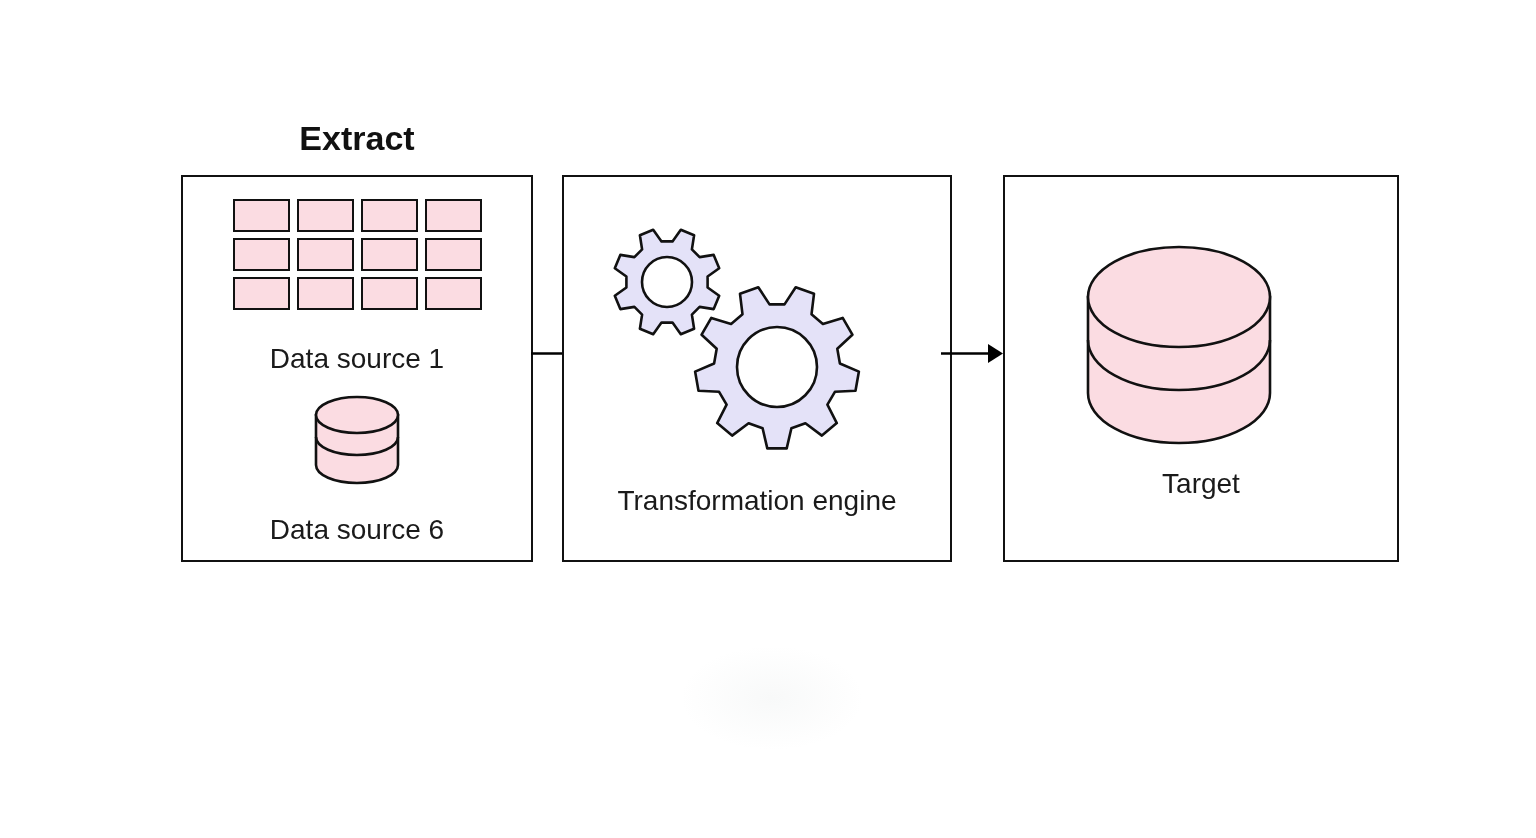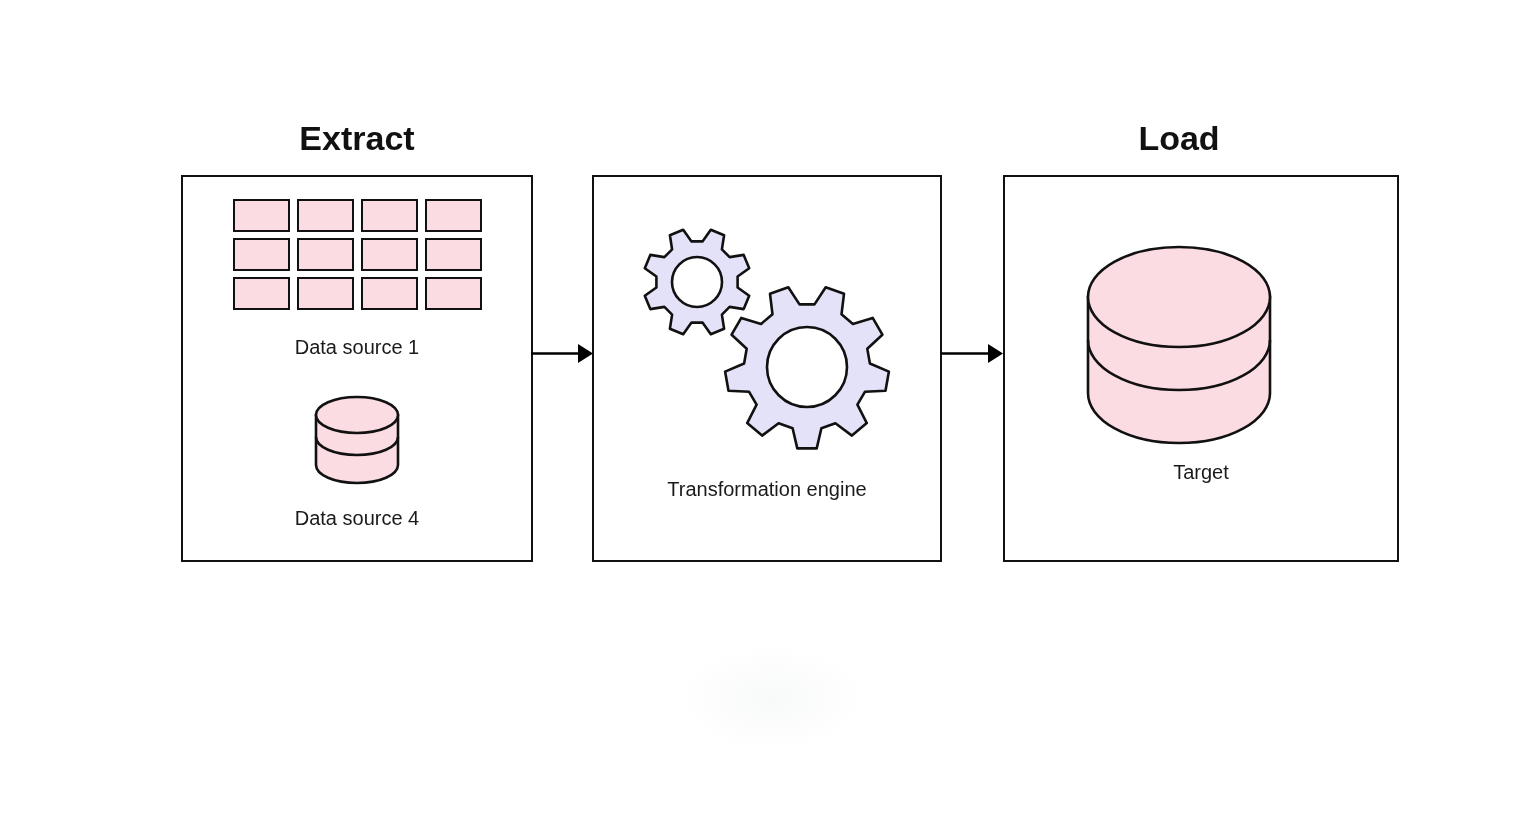--- a/index.html
+++ b/index.html
@@ -33,23 +33,24 @@
     background: #ffffff;
     box-sizing: border-box;
   }
   .shape-label {
     position: absolute;
     left: 0;
     width: 100%;
     height: 34px;
     line-height: 34px;
     text-align: center;
-    font-size: 20px;
+    font-size: 28px;
     font-weight: 400;
     color: var(--text, #1a1a1a);
+    margin-top: 12px;
   }
   .table-icon {
     position: absolute;
     left: 50px;
     top: 22px;
     width: 249px;
     height: 111px;
     display: grid;
     grid-template-columns: repeat(4, 57px);
     grid-template-rows: repeat(3, 33px);
@@ -77,21 +78,20 @@
     background: radial-gradient(ellipse closest-side, rgba(165,178,178,0.08), rgba(165,178,178,0.0) 75%);
     pointer-events: none;
   }
 </style>
 </head>
 <body>
 
 <div class="canvas">
 
   <div class="stage-title" style="left:181px;width:352px;">Extract</div>
-  <div class="stage-title" style="left:1003px;width:352px;">Load</div>
 
   <div class="stage-box" style="left:181px;width:352px;">
     <div class="table-icon">
       <div class="table-cell"></div>
       <div class="table-cell"></div>
       <div class="table-cell"></div>
       <div class="table-cell"></div>
       <div class="table-cell"></div>
       <div class="table-cell"></div>
       <div class="table-cell"></div>
@@ -101,29 +101,29 @@
       <div class="table-cell"></div>
       <div class="table-cell"></div>
     </div>
     <div class="shape-label" style="top:153px;">Data source 1</div>
 
     <svg class="icon-svg" style="left:129px;top:216px;" width="90" height="94" viewBox="0 0 90 94">
       <path class="shape-pink" d="M 4 22 L 4 72 A 41 18 0 0 0 86 72 L 86 22 Z"></path>
       <path class="shape-line" d="M 4 44 A 41 18 0 0 0 86 44"></path>
       <ellipse class="shape-pink" cx="45" cy="22" rx="41" ry="18"></ellipse>
     </svg>
-    <div class="shape-label" style="top:324px;">Data source 4</div>
+    <div class="shape-label" style="top:324px;">Data source 6</div>
   </div>
 
   <svg class="icon-svg" style="left:531px;top:340px;" width="64" height="27" viewBox="0 0 64 27">
     <line class="arrow-line" x1="0" y1="13.5" x2="48" y2="13.5"></line>
     <polygon class="arrow-head" points="47,4 62,13.5 47,23"></polygon>
   </svg>
 
-  <div class="stage-box" style="left:592px;width:350px;">
+  <div class="stage-box" style="left:562px;width:390px;">
     <svg class="icon-svg" style="left:38px;top:43px;" width="270" height="240" viewBox="0 0 270 240">
       <polygon class="shape-lav" points="37.9,15.3 51.2,9.8 59.5,21.4 70.5,21.4 78.8,9.8 92.1,15.3 89.9,29.4 97.6,37.1 111.7,34.9 117.2,48.2 105.6,56.5 105.6,67.5 117.2,75.8 111.7,89.1 97.6,86.9 89.9,94.6 92.1,108.7 78.8,114.2 70.5,102.6 59.5,102.6 51.2,114.2 37.9,108.7 40.1,94.6 32.4,86.9 18.3,89.1 12.8,75.8 24.4,67.5 24.4,56.5 12.8,48.2 18.3,34.9 32.4,37.1 40.1,29.4"></polygon>
       <circle class="shape-hole" cx="65" cy="62" r="25"></circle>
       <polygon class="shape-lav" points="138.0,73.8 156.3,67.2 167.5,84.4 182.5,84.4 193.7,67.2 212.0,73.8 209.5,94.3 220.9,103.9 240.7,97.9 250.4,114.7 235.3,128.8 237.9,143.5 256.9,151.6 253.5,170.7 232.9,171.8 225.4,184.7 234.8,203.1 219.9,215.6 203.4,203.2 189.4,208.3 184.7,228.4 165.3,228.4 160.6,208.3 146.6,203.2 130.1,215.6 115.2,203.1 124.6,184.7 117.1,171.8 96.5,170.7 93.1,151.6 112.1,143.5 114.7,128.8 99.6,114.7 109.3,97.9 129.1,103.9 140.5,94.3"></polygon>
       <circle class="shape-hole" cx="175" cy="147" r="40"></circle>
     </svg>
     <div class="shape-label" style="top:295px;">Transformation engine</div>
   </div>
 
   <svg class="icon-svg" style="left:941px;top:340px;" width="64" height="27" viewBox="0 0 64 27">

